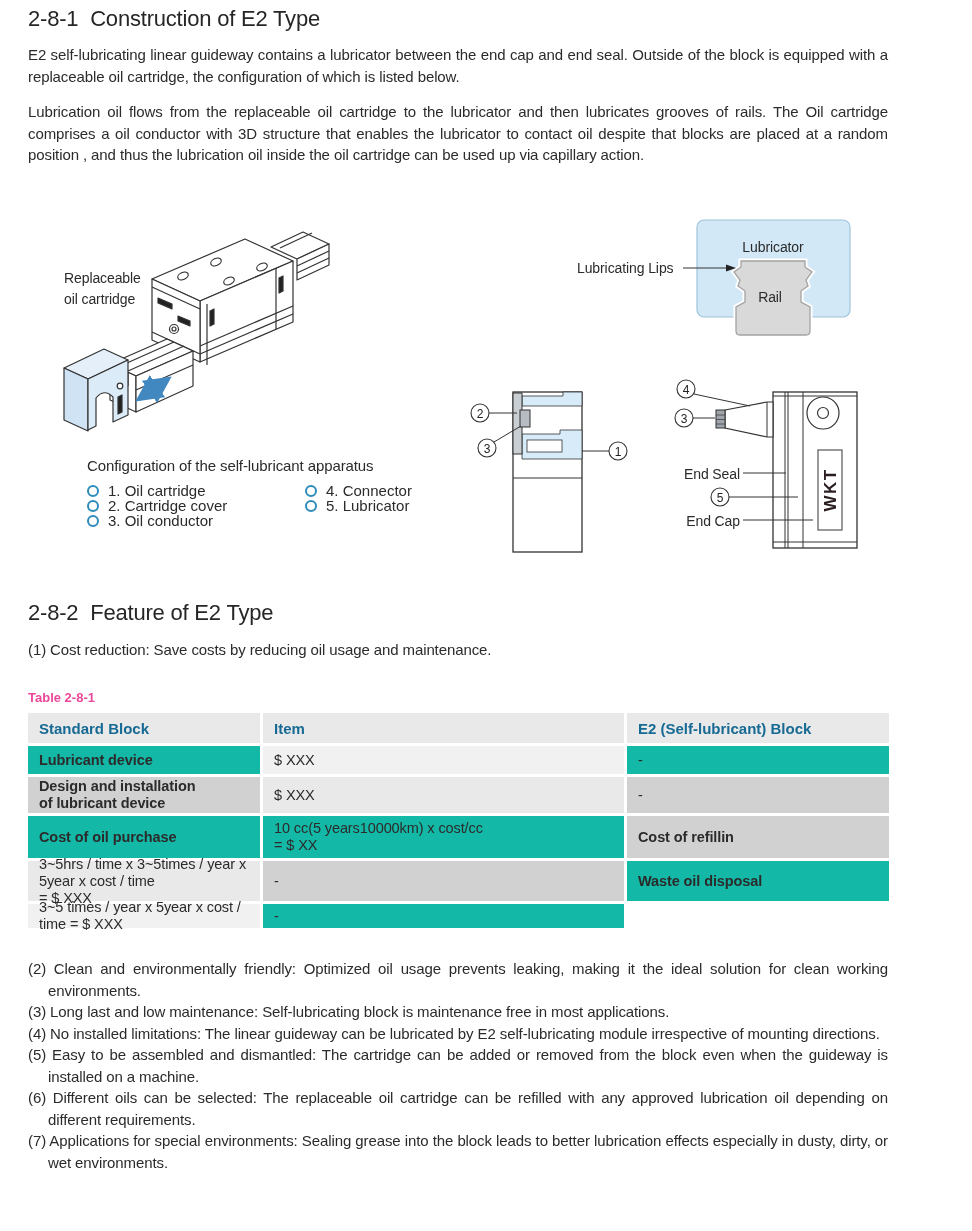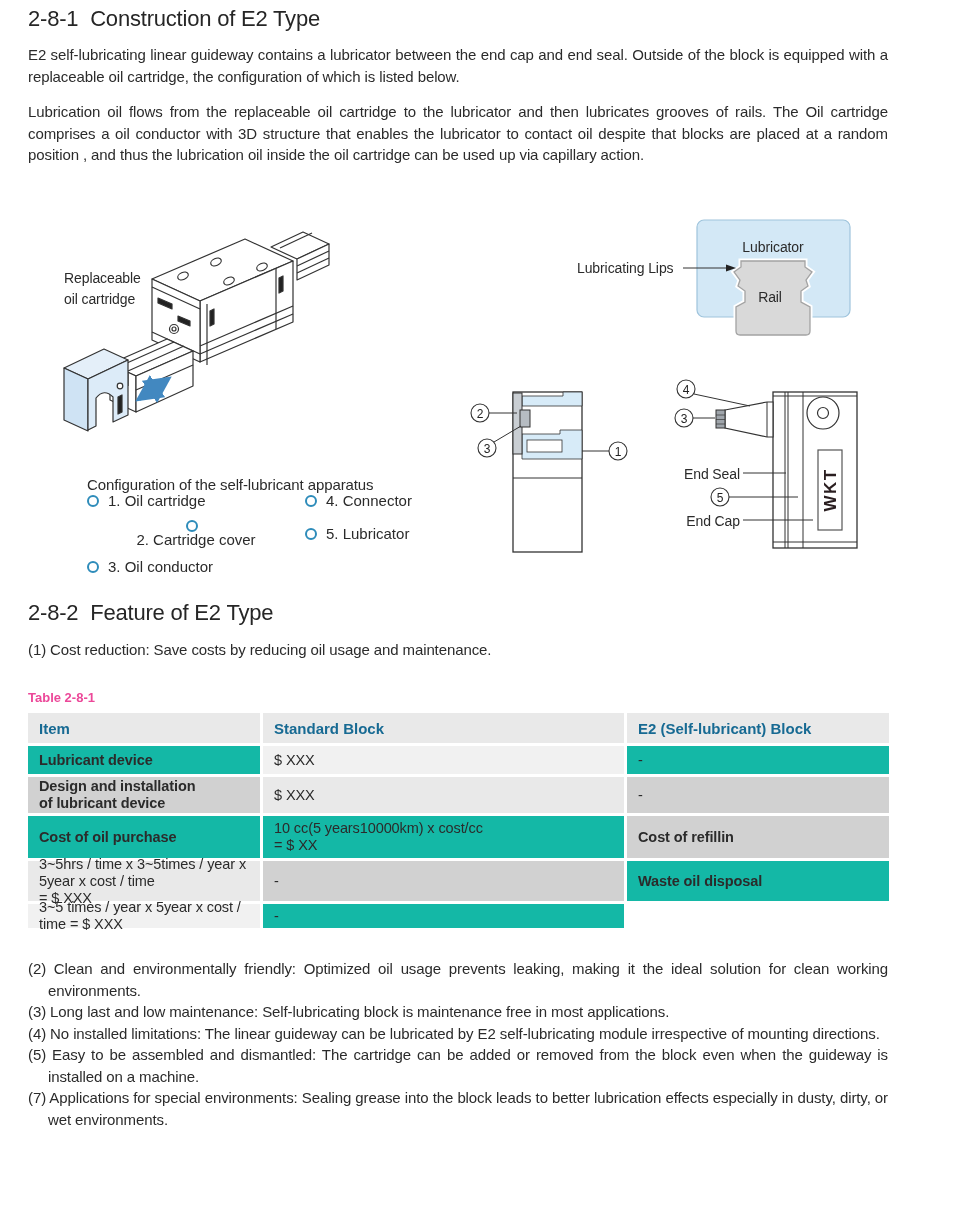--- a/index.html
+++ b/index.html
@@ -5,21 +5,21 @@
   html,body{margin:0;padding:0;background:#fff;}
   .page{
     position:relative;width:960px;height:1231px;background:#ffffff;overflow:hidden;
     font-family:"Liberation Sans","DejaVu Sans",sans-serif;color:#2b2b2b;
   }
   .abs{position:absolute;}
   h1.sec{font-size:22px;font-weight:400;letter-spacing:-0.2px;color:#262626;margin:0;white-space:pre;}
   .bodytext{width:860px;font-size:15px;line-height:21.5px;text-align:justify;letter-spacing:-0.1px;}
   .bodytext p{margin:0 0 14px 0;}
   .cfg-title{font-size:15px;letter-spacing:-0.1px;}
-  .cfg-list{display:grid;grid-template-columns:218px 180px;row-gap:12px;font-size:15px;line-height:15px;}
+  .cfg-list{margin-top:9px;display:grid;grid-template-columns:218px 180px;row-gap:0;font-size:15px;line-height:15px;}
   .cfg-item{display:flex;align-items:center;}
   .bullet{display:inline-block;width:8px;height:8px;border:2.5px solid #2e8cba;border-radius:50%;margin-right:9px;flex:0 0 auto;}
   .tbl-caption{font-size:13px;font-weight:bold;color:#ec4899;}
   .cost-table{display:grid;grid-template-columns:232px 361px 262px;grid-template-rows:30px 28px 36px 42px 40px 24px;gap:3px;}
   .th{background:#e9e9e9;color:#176a93;font-weight:bold;font-size:15px;display:flex;align-items:center;padding:0 11px;}
   .cell{display:flex;flex-direction:column;justify-content:center;padding:2px 11px;white-space:pre-line;
         font-size:14.5px;line-height:17px;letter-spacing:-0.1px;color:#2b2b2b;}
   .ca{background:#14b8a6;} .cb{background:#f1f1f1;}   
   .cc{background:#d1d1d1;} .cd{background:#e9e9e9;}   
   .feat-list{width:860px;font-size:15px;line-height:21.5px;text-align:justify;letter-spacing:-0.1px;}
@@ -183,28 +183,28 @@
       <text x="34" y="62.5" class="cnum">3</text>
     </g>
     <g>
       <circle cx="70" cy="137" r="9" class="ccirc"></circle>
       <text x="70" y="141.5" class="cnum">5</text>
     </g>
     <text x="90" y="119" text-anchor="end" class="dlabel">End Seal</text>
     <text x="90" y="166" text-anchor="end" class="dlabel">End Cap</text>
   </svg>
 
-  <div class="abs" style="left:87px;top:476px;">
+  <div class="abs" style="left:87px;top:457px;">
     <div class="cfg-title">Configuration of the self-lubricant apparatus</div>
     <div class="cfg-list">
       <div class="cfg-item" style="grid-row:1;grid-column:1;">
         <span class="bullet"></span>
         <span>1. Oil cartridge</span>
       </div>
-      <div class="cfg-item" style="grid-row:2;grid-column:1;flex-direction:column;">
+      <div class="cfg-item" style="grid-row:2;grid-column:1;">
         <span class="bullet"></span>
         <span>2. Cartridge cover</span>
       </div>
       <div class="cfg-item" style="grid-row:3;grid-column:1;">
         <span class="bullet"></span>
         <span>3. Oil conductor</span>
       </div>
       <div class="cfg-item" style="grid-row:1;grid-column:2;">
         <span class="bullet"></span>
         <span>4. Connector</span>
@@ -215,22 +215,22 @@
       </div>
     </div>
   </div>
 
   <h1 class="sec abs" style="left:28px;top:600px;">2-8-2  Feature of E2 Type</h1>
   <div class="feat-one abs" style="left:28px;top:641px;">(1) Cost reduction: Save costs by reducing oil usage and maintenance.</div>
 
   <div class="tbl-caption abs" style="left:28px;top:690px;">Table 2-8-1</div>
 
   <div class="cost-table abs" style="left:28px;top:713px;">
+    <div class="th">Standard Block</div>
     <div class="th">Item</div>
-    <div class="th">Standard Block</div>
     <div class="th">E2 (Self-lubricant) Block</div>
 
     <div class="cell ca" style="font-weight:bold;">Lubricant device</div>
     <div class="cell cb">$ XXX</div>
     <div class="cell ca">-</div>
 
     <div class="cell cc" style="font-weight:bold;">Design and installation
 of lubricant device</div>
     <div class="cell cd">$ XXX</div>
     <div class="cell cc">-</div>
@@ -247,16 +247,17 @@
     <div class="cell ca" style="font-weight:bold;">Waste oil disposal</div>
     <div class="cell cb">3~5 times / year x 5year x  cost / time = $ XXX</div>
     <div class="cell ca">-</div>
   </div>
 
   <div class="feat-list abs" style="left:28px;top:958px;">
     <div class="feat-item">(2) Clean and environmentally friendly: Optimized oil usage prevents leaking, making it the ideal solution for clean working environments.</div>
     <div class="feat-item">(3) Long last and low maintenance: Self-lubricating block is maintenance free in most applications.</div>
     <div class="feat-item">(4) No installed limitations: The linear guideway can be lubricated by E2 self-lubricating module irrespective of mounting directions.</div>
     <div class="feat-item">(5) Easy to be assembled and dismantled: The cartridge can be added or removed from the block even when the guideway is installed on a machine.</div>
+    <div class="feat-item">(6) Different oils can be selected: The replaceable oil cartridge can be refilled with any approved lubrication oil depending on different requirements.</div>
     <div class="feat-item">(7) Applications for special environments: Sealing grease into the block leads to better lubrication effects especially in dusty, dirty, or wet environments.</div>
   </div>
 
 </div>
 
 </body></html>

